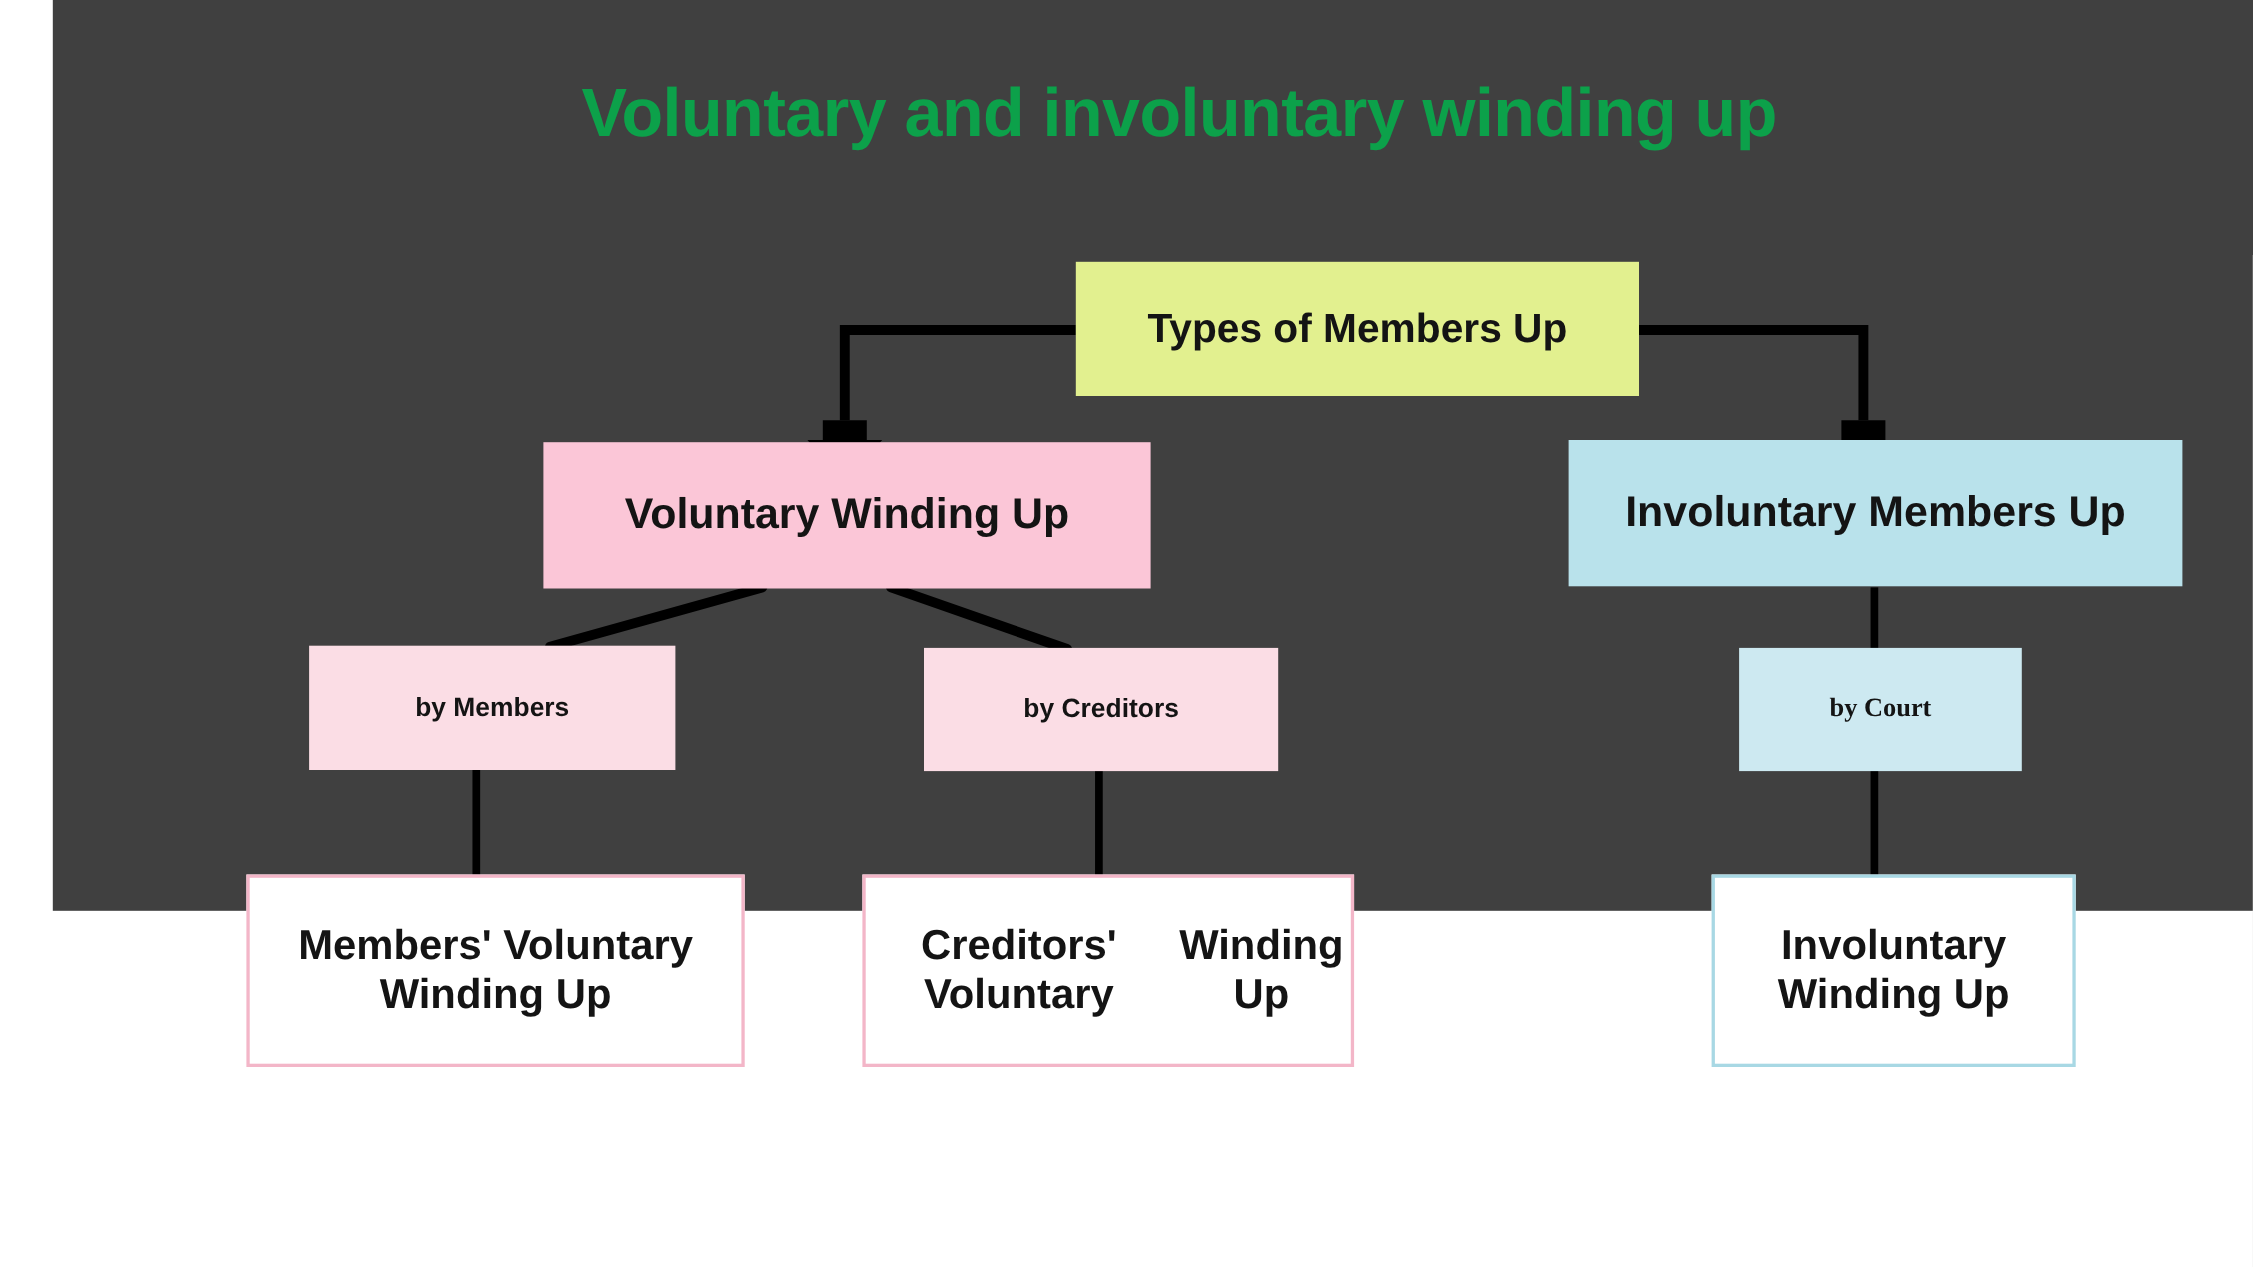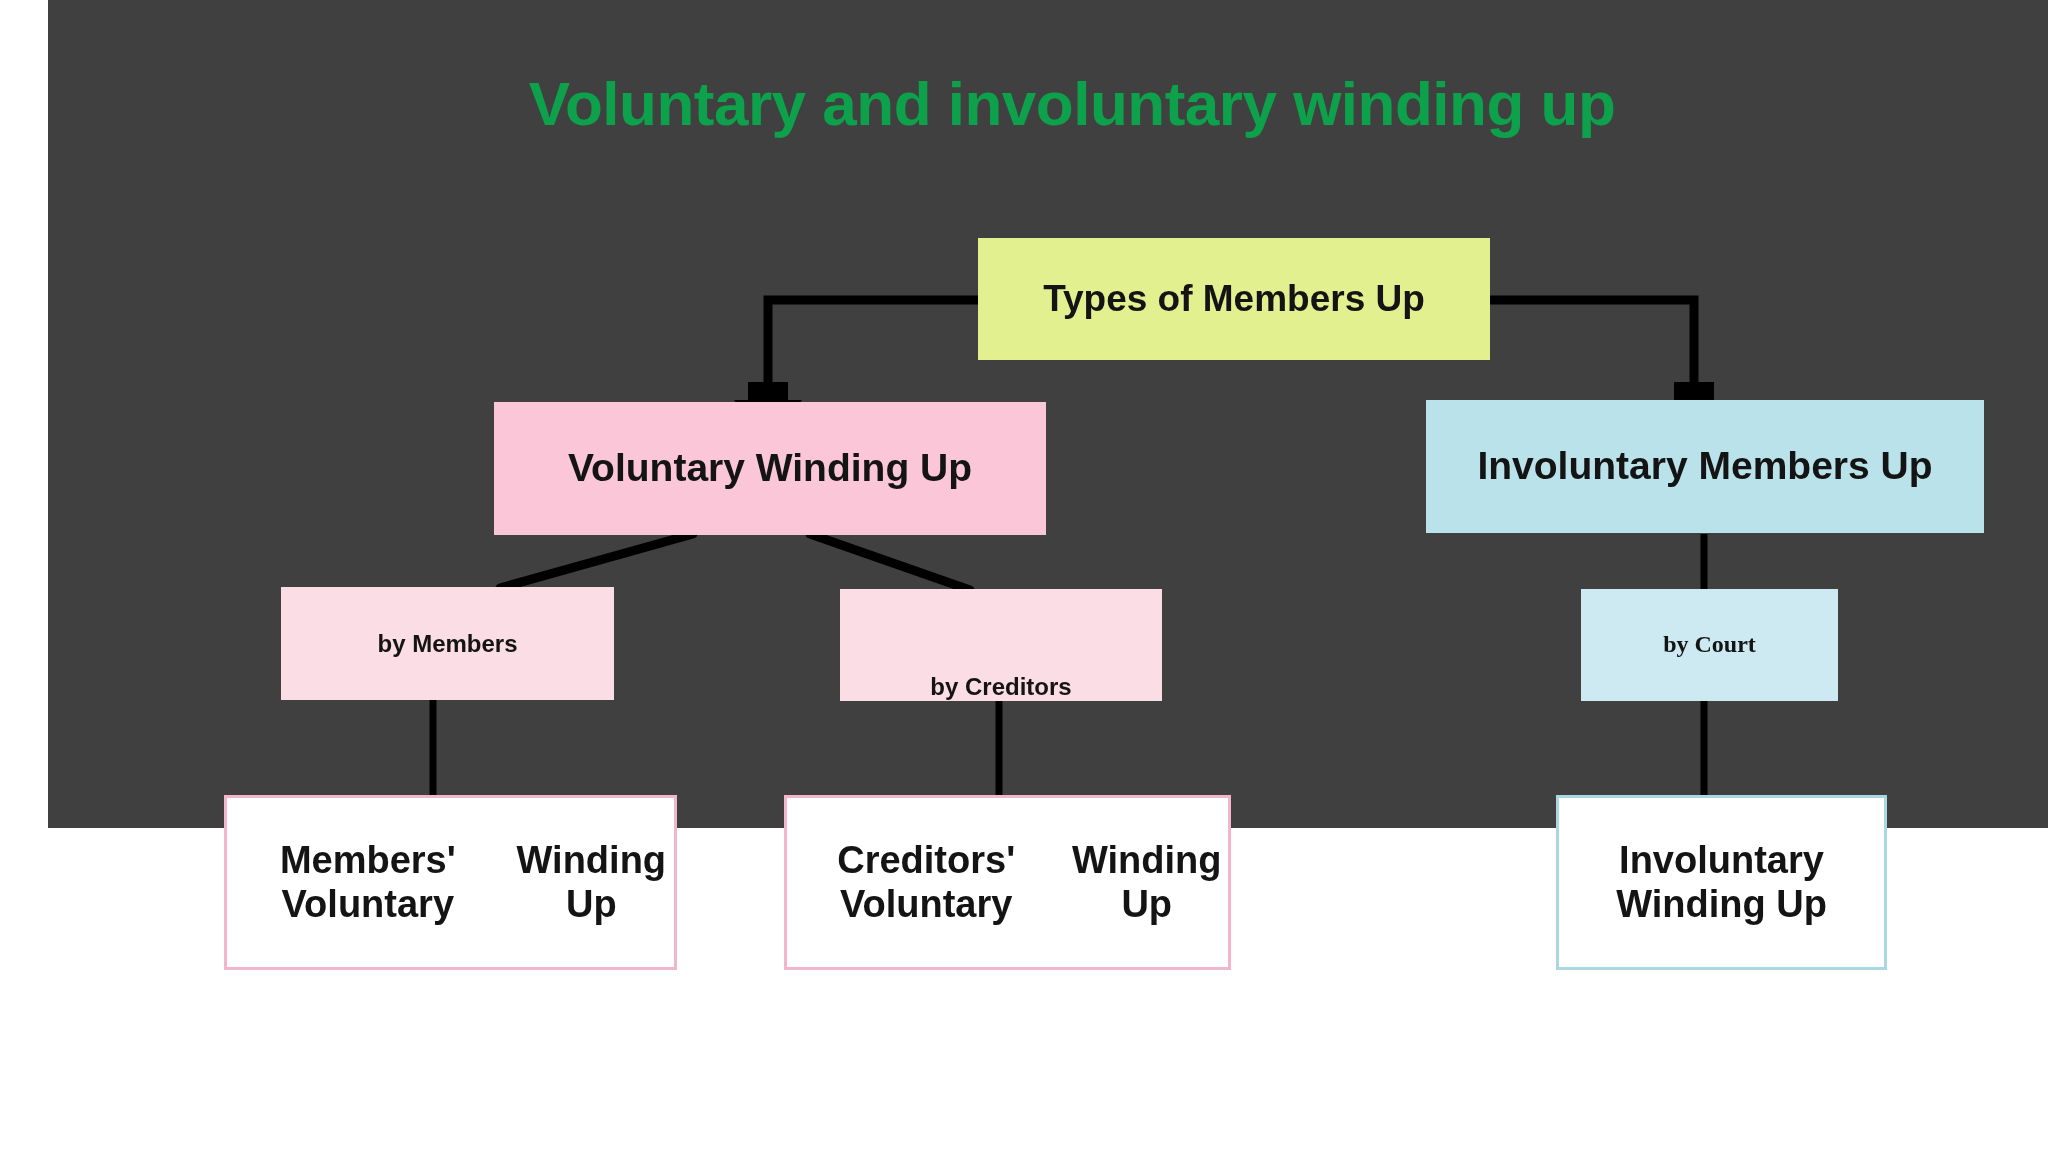--- a/index.html
+++ b/index.html
@@ -110,29 +110,29 @@
   </div>
 
   <div class="node node-l1" style="left:1378px; top:400px; width:558px; height:133px; background:#B9E2EB;">
     <span>Involuntary Members Up</span>
   </div>
 
   <div class="node node-l2" style="left:233px; top:587px; width:333px; height:113px; background:#FBDDE5;">
     <span>by Members</span>
   </div>
 
-  <div class="node node-l2" style="left:792px; top:589px; width:322px; height:112px; background:#FBDDE5;align-items:flex-end;">
+  <div class="node node-l2" style="left:792px; top:589px; width:322px; height:112px; background:#FBDDE5;">
     <span>by Creditors</span>
   </div>
 
   <div class="node node-l2" style="left:1533px; top:589px; width:257px; height:112px; background:#CDE9F1;font-family:Liberation Serif, serif;">
     <span>by Court</span>
   </div>
 
-  <div class="node node-leaf" style="left:176px; top:795px; width:453px; height:175px; border-color:#F3B6C8; flex-direction:row;">
+  <div class="node node-leaf" style="left:176px; top:795px; width:453px; height:175px; border-color:#F3B6C8; flex-direction:column;">
     <span>Members' Voluntary</span>
     <span>Winding Up</span>
   </div>
 
   <div class="node node-leaf" style="left:736px; top:795px; width:447px; height:175px; border-color:#F3B6C8; flex-direction:row;align-items:center;">
     <span>Creditors' Voluntary</span>
     <span>Winding Up</span>
   </div>
 
   <div class="node node-leaf" style="left:1508px; top:795px; width:331px; height:175px; border-color:#A8D8E4; flex-direction:column;">

